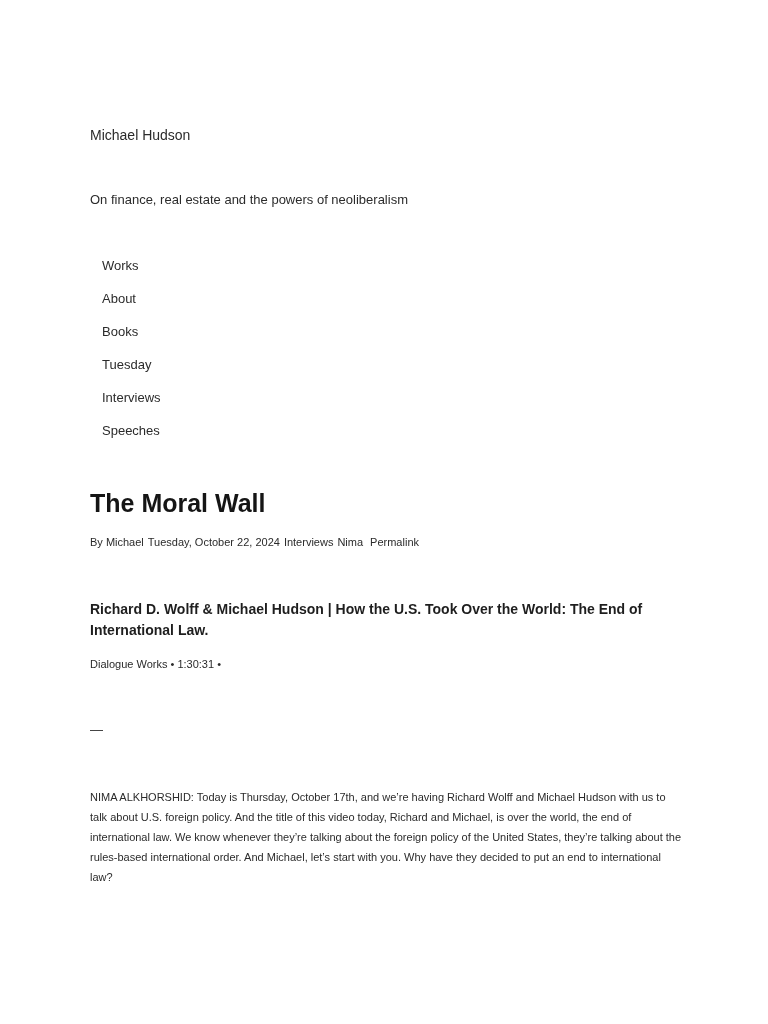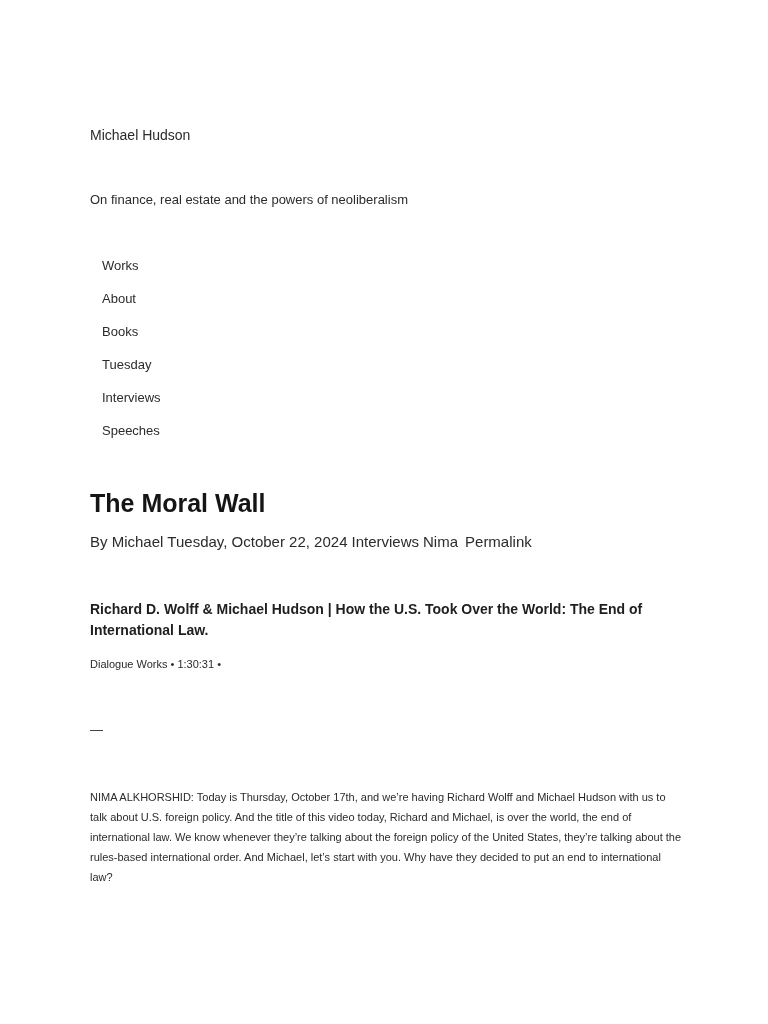--- a/index.html
+++ b/index.html
@@ -59,21 +59,21 @@
       font-size: 25px;
       line-height: 26px;
       font-weight: bold;
       color: #151515;
       white-space: nowrap;
     }
     .post-meta {
       position: absolute;
       top: 534px;
       left: 0;
-      font-size: 15px;
+      font-size: 11px;
       line-height: 16px;
       color: #2b2b2b;
       white-space: nowrap;
     }
     .post-meta span { margin-right: 4px; }
     .post-meta .permalink { margin-left: 3px; cursor: pointer; }
     .video-title {
       position: absolute;
       top: 599px;
       left: 0;

